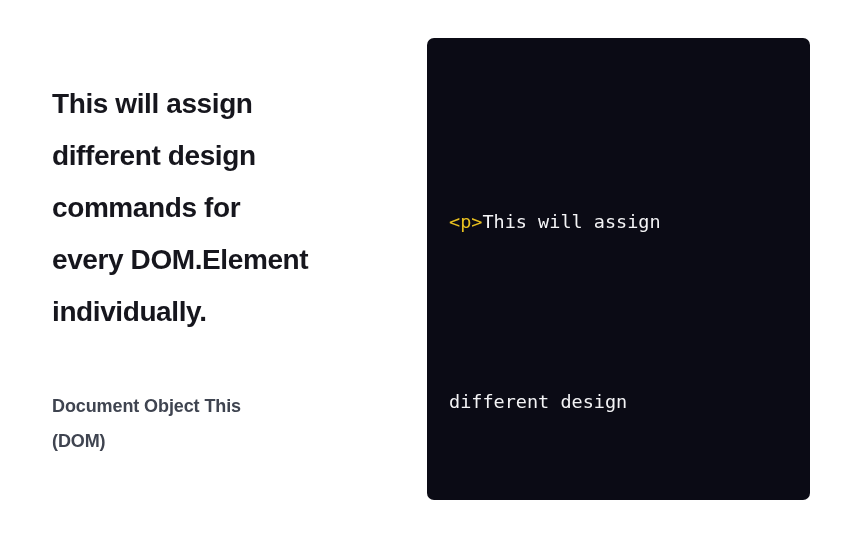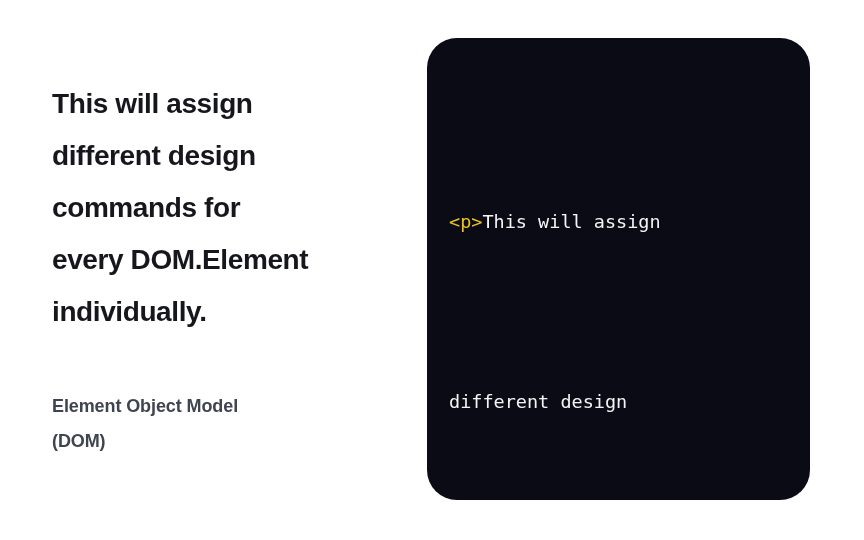--- a/index.html
+++ b/index.html
@@ -53,21 +53,21 @@
   }
 
   
   .code-panel {
     position: absolute;
     left: 427px;
     top: 38px;
     width: 383px;
     height: 462px;
     background: #0b0b15;
-    border-radius: 30px;
+    border-radius: 7px;
     box-sizing: border-box;
     padding: 26px 20px 20px 22px;
     overflow: hidden;
   }
 
   .code-body {
     font-family: "DejaVu Sans Mono", monospace;
     font-size: 18.5px;
     line-height: 45px;
     color: #f4f4f6;
@@ -91,21 +91,21 @@
 <body>
 
 <div id="stage">
 
   <div class="left-col">
     <h1 class="headline">This will assign
 different design
 commands for
 every DOM.Element
 individually.</h1>
-    <p class="subtitle">Element Object Model
+    <p class="subtitle">Document Object This
 (DOM)</p>
   </div>
 
   <div class="code-panel">
     <div class="code-body">
 
       <div class="code-line"><span class="tok-tag">&lt;p&gt;</span><span class="tok-text">This will assign</span></div>
 
       <div class="code-line"><span class="tok-text">different design</span></div>
 

